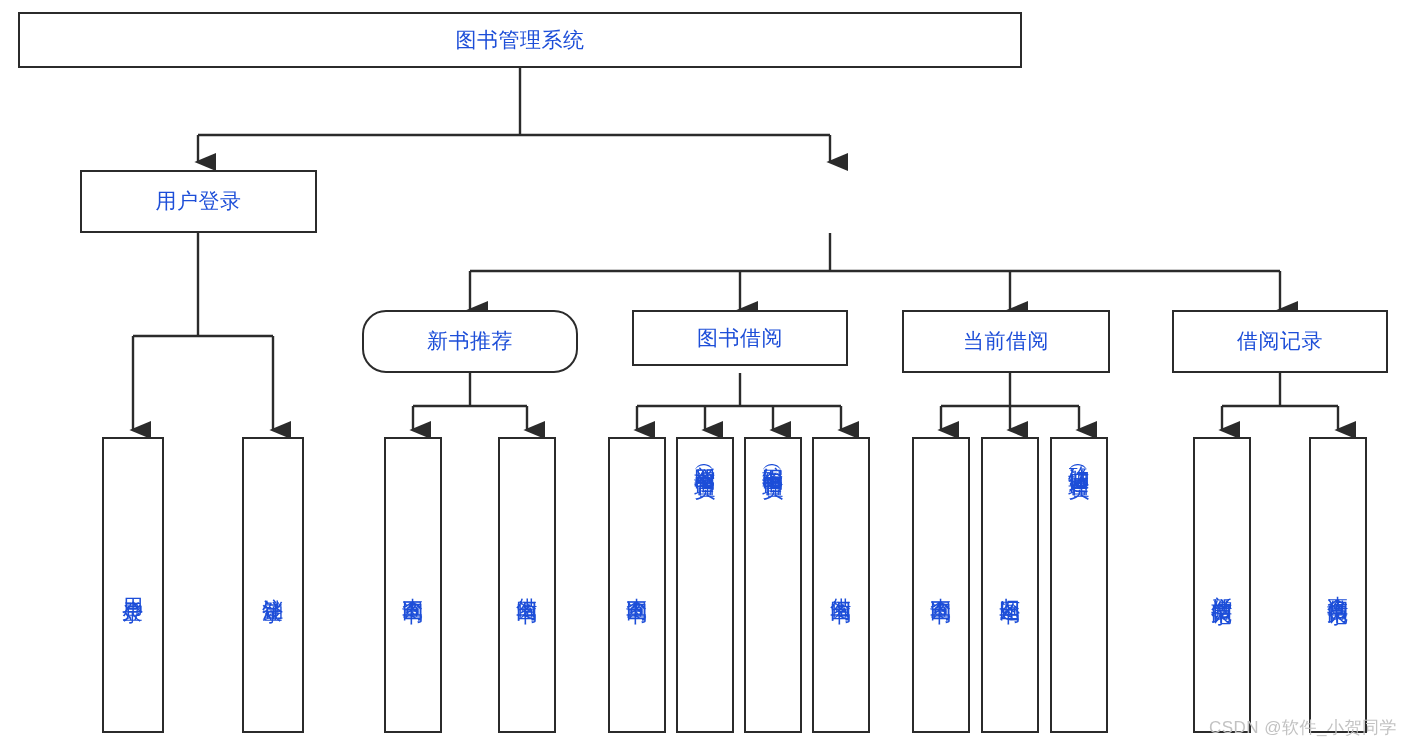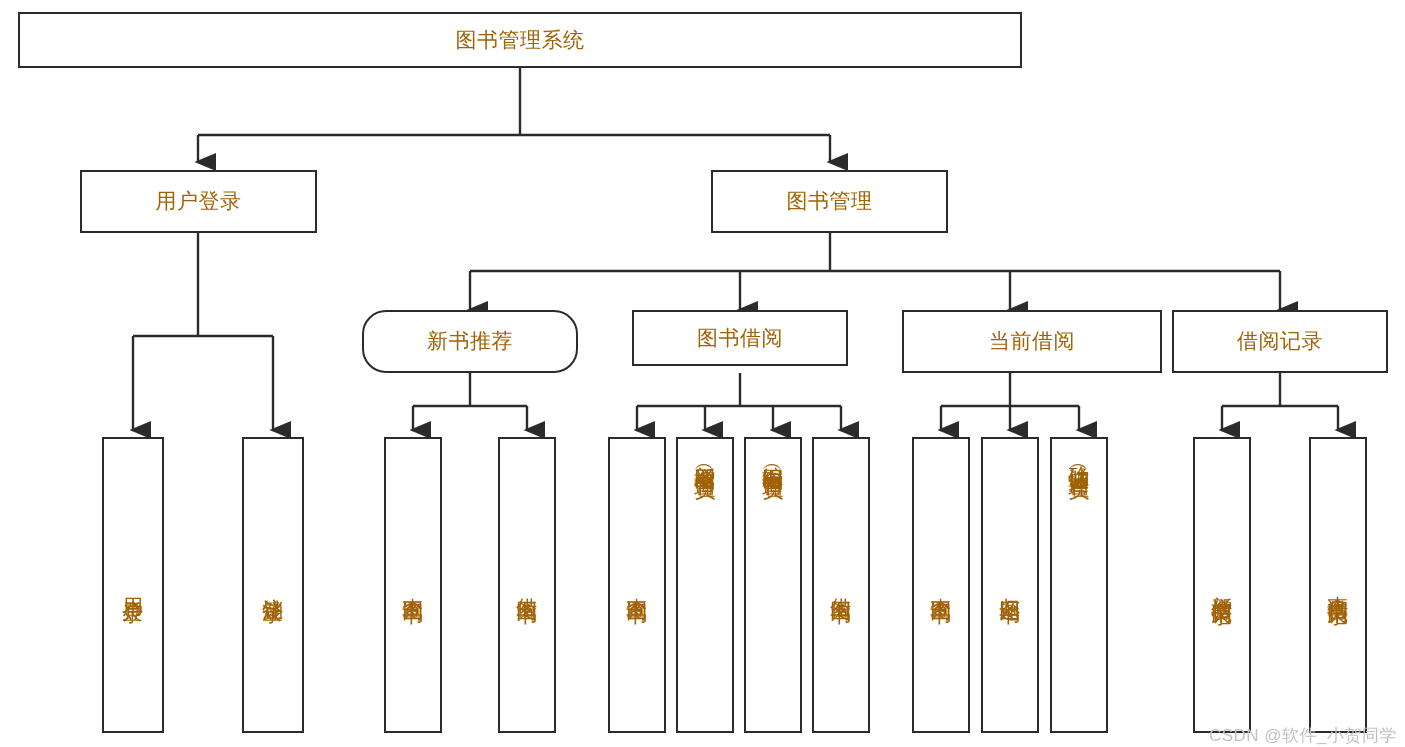--- a/index.html
+++ b/index.html
@@ -1,27 +1,27 @@
 <!DOCTYPE html>
 <html><head>
 <meta charset="utf-8">
 <style>
   html,body{margin:0;padding:0;background:#ffffff;}
   body{width:1405px;height:747px;font-family:"Liberation Sans","DejaVu Sans",sans-serif;overflow:hidden;}
   #stage{position:relative;width:1405px;height:747px;background:#fff;}
   svg#wires{position:absolute;left:0;top:0;width:1405px;height:747px;}
   .node{position:absolute;box-sizing:border-box;background:#ffffff;border:2px solid #2b2b2b;
         display:flex;align-items:center;justify-content:center;}
-  .node .lbl{color:#a16207;font-size:21px;line-height:1.18;letter-spacing:0.5px;white-space:nowrap;}
+  .node .lbl{color:#1d4ed8;font-size:21px;line-height:1.18;letter-spacing:0.5px;white-space:nowrap;}
   .node.root .lbl{font-size:21px;}
   .node.leaf{align-items:flex-start;justify-content:center;padding-top:10px;}
   .node.leaf .lbl{writing-mode:vertical-rl;text-orientation:upright;font-size:21px;
         line-height:1.30;letter-spacing:2px;white-space:normal;}
   .node.leaf.mid{align-items:center;padding-top:0;}
-  .watermark{position:absolute;right:8px;bottom:0;color:#c2c2c2;font-size:17px;
+  .watermark{position:absolute;right:8px;bottom:8px;color:#c2c2c2;font-size:17px;
         letter-spacing:0.5px;white-space:nowrap;user-select:none;}
 </style>
 </head>
 <body>
 
 <div id="stage">
 
   <svg id="wires" viewBox="0 0 1405 747" xmlns="http://www.w3.org/2000/svg">
     <defs>
       <marker id="arrow" viewBox="0 0 12 12" refX="6" refY="10" markerWidth="9" markerHeight="9" orient="auto-start-reverse">
@@ -72,31 +72,28 @@
     </g>
   </svg>
 
   <div class="node root" style="left:18px;top:12px;width:1004px;height:56px;">
     <span class="lbl">图书管理系统</span>
   </div>
 
   <div class="node" style="left:80px;top:170px;width:237px;height:63px;">
     <span class="lbl">用户登录</span>
   </div>
-  <div class="node" style="left:711px;top:170px;width:237px;height:63px;">
-    <span class="lbl">图书管理</span>
-  </div>
 
   <div class="node" style="left:362px;top:310px;width:216px;height:63px;border-radius:24px;">
     <span class="lbl">新书推荐</span>
   </div>
   <div class="node" style="left:632px;top:310px;width:216px;height:56px;">
     <span class="lbl">图书借阅</span>
   </div>
-  <div class="node" style="left:902px;top:310px;width:260px;height:63px;">
+  <div class="node" style="left:902px;top:310px;width:208px;height:63px;">
     <span class="lbl">当前借阅</span>
   </div>
   <div class="node" style="left:1172px;top:310px;width:216px;height:63px;">
     <span class="lbl">借阅记录</span>
   </div>
 
   <div class="node leaf mid" style="left:102px;top:437px;width:62px;height:296px;">
     <span class="lbl">用户登录</span>
   </div>
   <div class="node leaf mid" style="left:242px;top:437px;width:62px;height:296px;">

